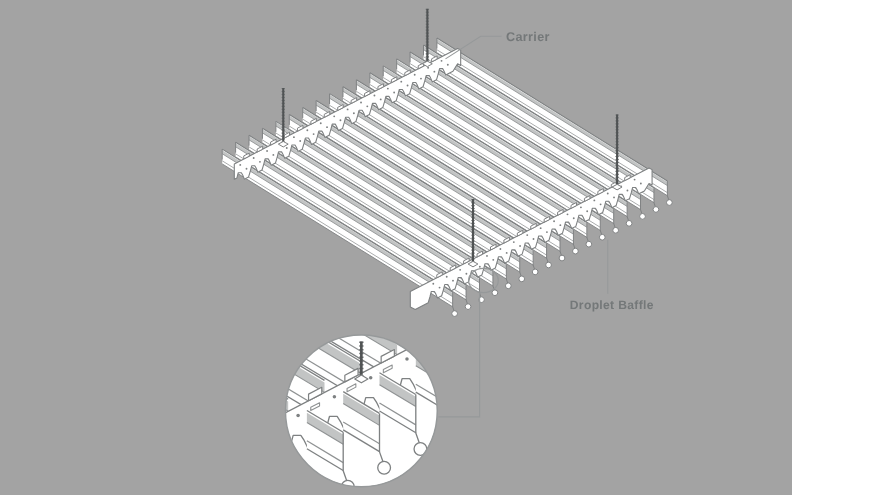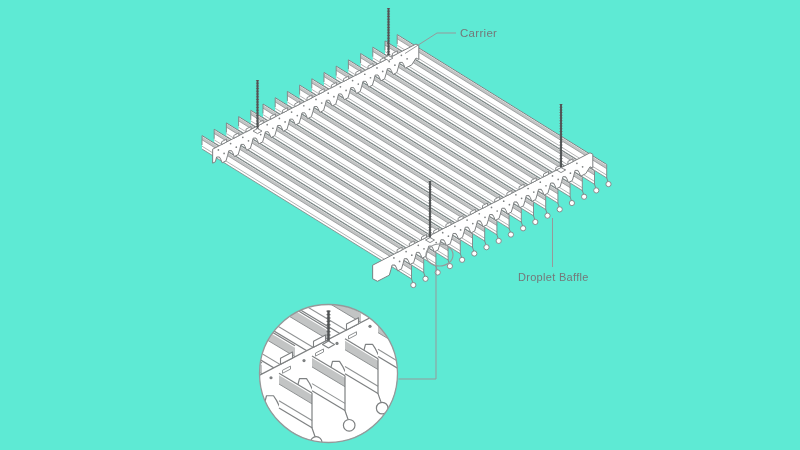--- a/index.html
+++ b/index.html
@@ -1,17 +1,17 @@
 <!DOCTYPE html>
 <html><head>
 <meta charset="utf-8">
 <style>
   html,body{margin:0;padding:0;background:#ffffff;}
-  .frame{position:relative;width:800px;height:450px;background:#5eead4;overflow:hidden;
-         font-family:"Liberation Sans", sans-serif;}
+  .frame{position:relative;width:720px;height:450px;background:#a3a3a3;overflow:hidden;
+         font-family:"Liberation Sans", sans-serif;font-weight:bold;}
   svg{display:block;}
   text{font-family:"Liberation Sans", sans-serif;letter-spacing:.3px;}
 </style>
 </head>
 <body>
 
 <div class="frame">
   <svg id="cv" width="800" height="450" viewBox="0 0 800 450">
 
     <g id="scene">

